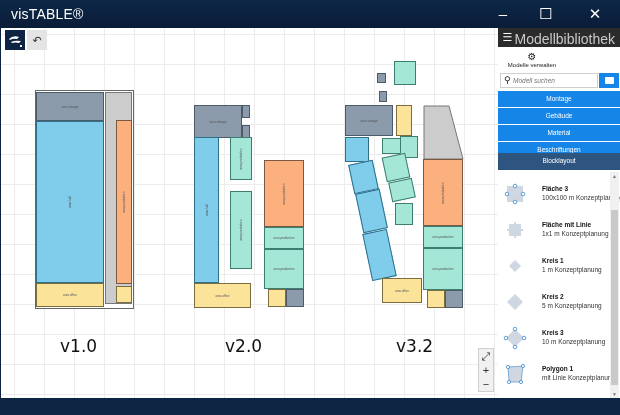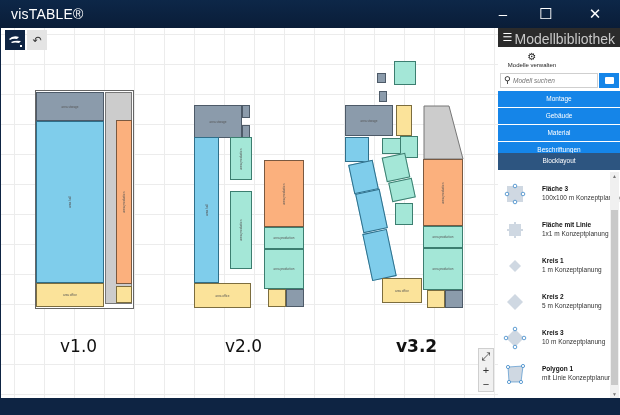--- a/index.html
+++ b/index.html
@@ -162,21 +162,21 @@
         </div>
       <div class="blk c-yellow" style="left:381px;top:250px;width:40px;height:25px;">
           <span class="lbl">area office</span>
         </div>
       <div class="blk c-yellow" style="left:426px;top:262px;width:18px;height:18px;"></div>
       <div class="blk c-grey" style="left:444px;top:262px;width:18px;height:18px;"></div>
     </div>
 
     <div class="version" style="left:59px;">v1.0</div>
     <div class="version" style="left:224px;">v2.0</div>
-    <div class="version" style="left:395px;font-weight:bold;">v3.2</div>
+    <div class="version" style="left:395px;">v3.2</div>
 
     <div class="zoomctl">
       <div>⤢</div>
       <div>+</div>
       <div>−</div>
     </div>
   </div>
 
   <div class="panel">
     <div class="panel-head">

